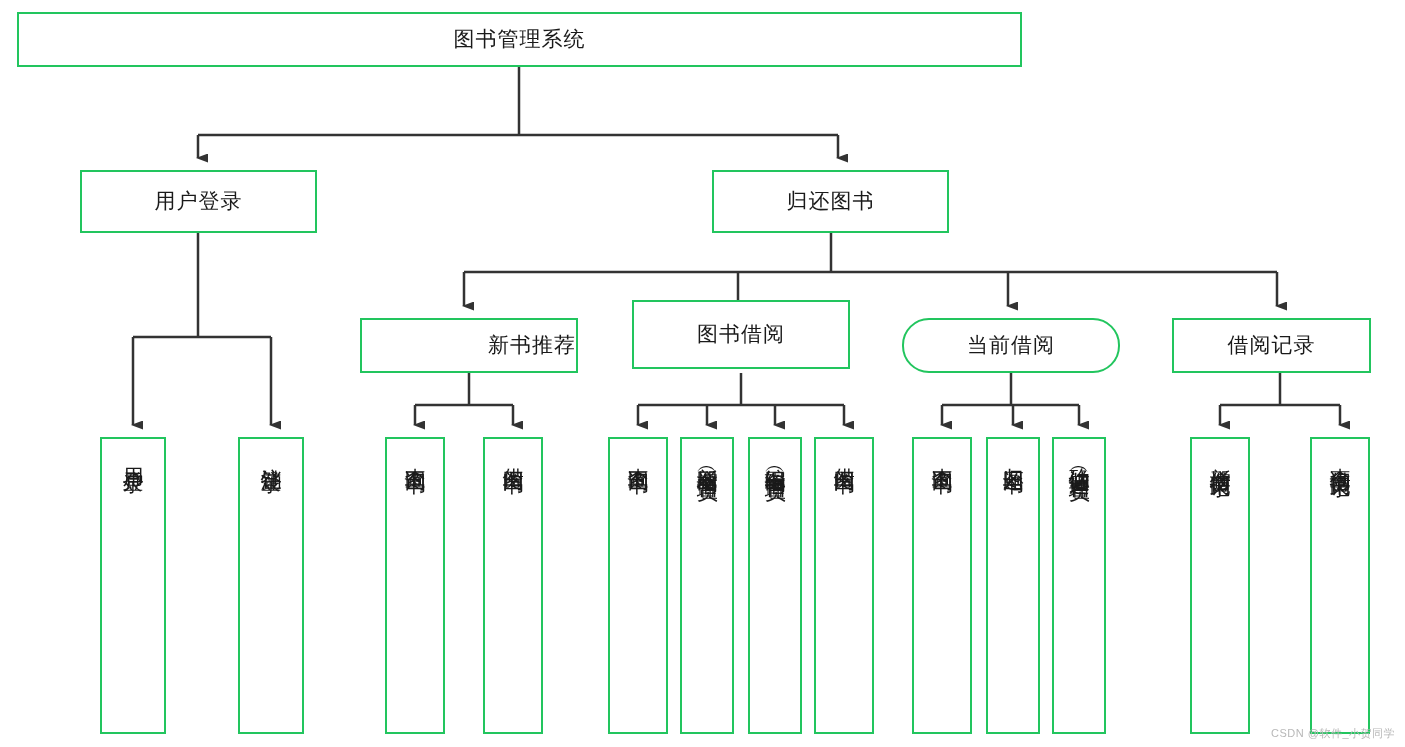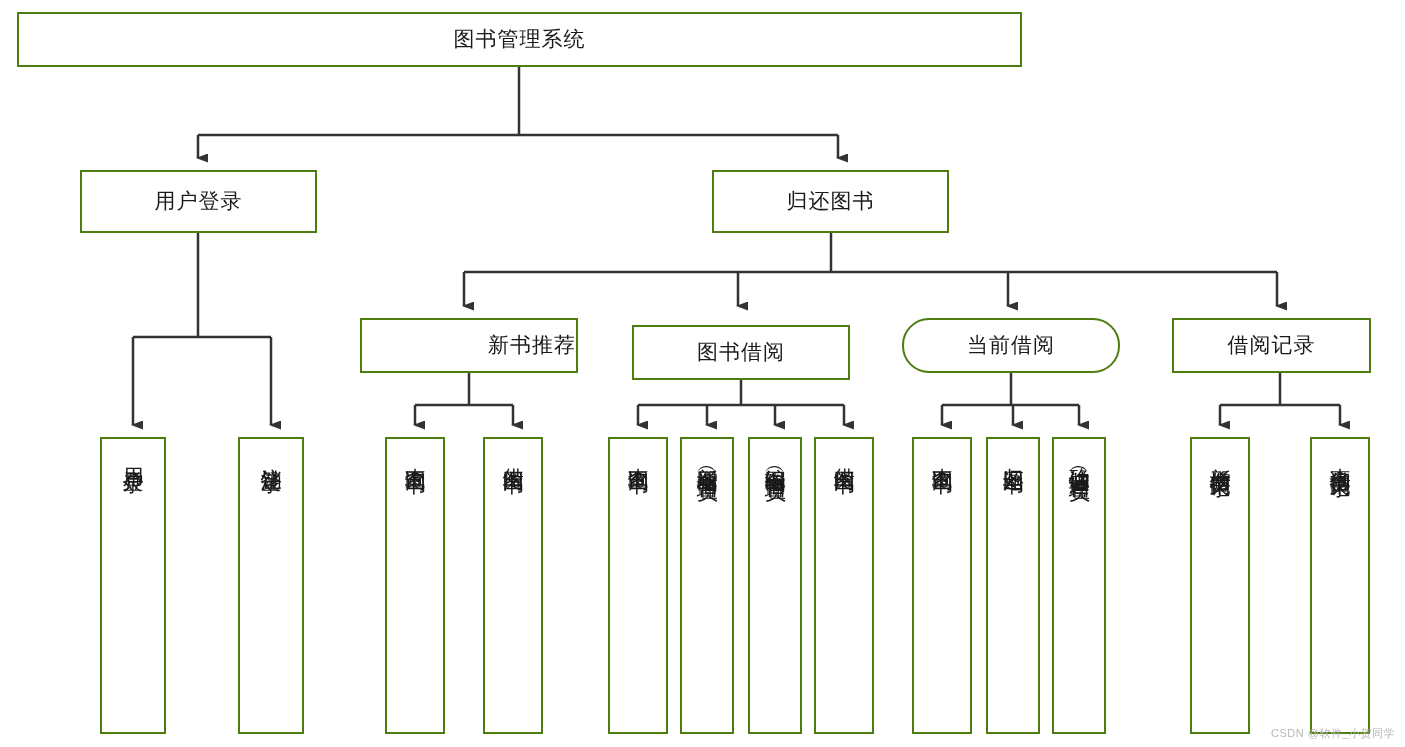--- a/index.html
+++ b/index.html
@@ -20,21 +20,21 @@
   #edges {
     position: absolute;
     left: 0;
     top: 0;
     width: 1405px;
     height: 747px;
   }
   .node {
     position: absolute;
     box-sizing: border-box;
-    border: 2px solid #4d7c0f;
+    border: 2px solid #22c55e;
     background: #ffffff;
     display: flex;
     align-items: center;
     justify-content: center;
     color: #1a1a1a;
   }
   .node .label {
     font-size: 21px;
     line-height: 1.25;
     letter-spacing: 1px;
@@ -139,21 +139,21 @@
   <div class="node" style="left:80px; top:170px; width:237px; height:63px;">
     <span class="label">用户登录</span>
   </div>
   <div class="node" style="left:712px; top:170px; width:237px; height:63px;">
     <span class="label">归还图书</span>
   </div>
 
   <div class="node" style="left:360px; top:318px; width:218px; height:55px;justify-content:flex-end;">
     <span class="label">新书推荐</span>
   </div>
-  <div class="node" style="left:632px; top:325px; width:218px; height:55px;">
+  <div class="node" style="left:632px; top:300px; width:218px; height:69px;">
     <span class="label">图书借阅</span>
   </div>
   <div class="node" style="left:902px; top:318px; width:218px; height:55px;border-radius:27px;">
     <span class="label">当前借阅</span>
   </div>
   <div class="node" style="left:1172px; top:318px; width:199px; height:55px;">
     <span class="label">借阅记录</span>
   </div>
 
   <div class="node leaf" style="left:100px; top:437px; width:66px; height:297px;">

